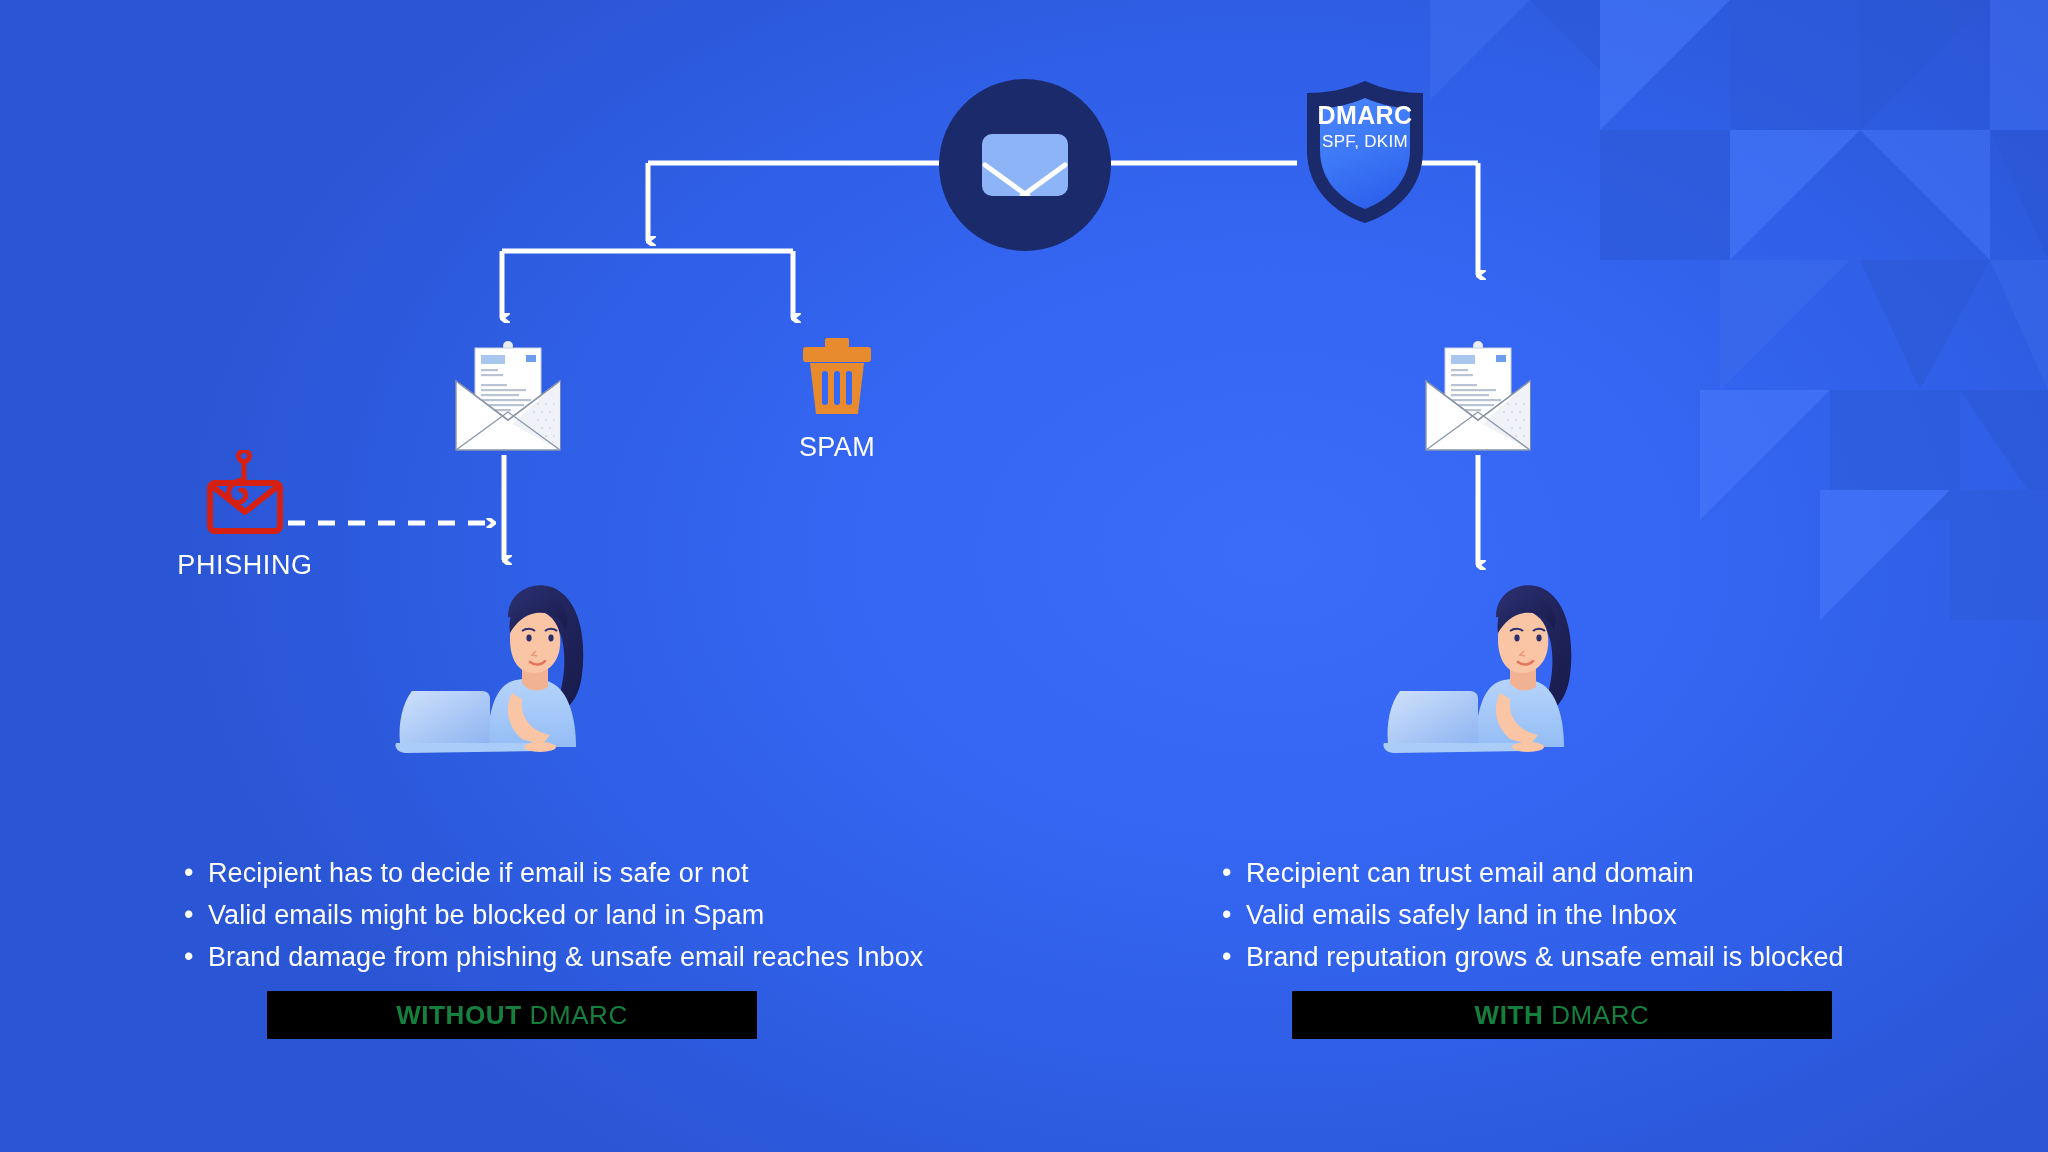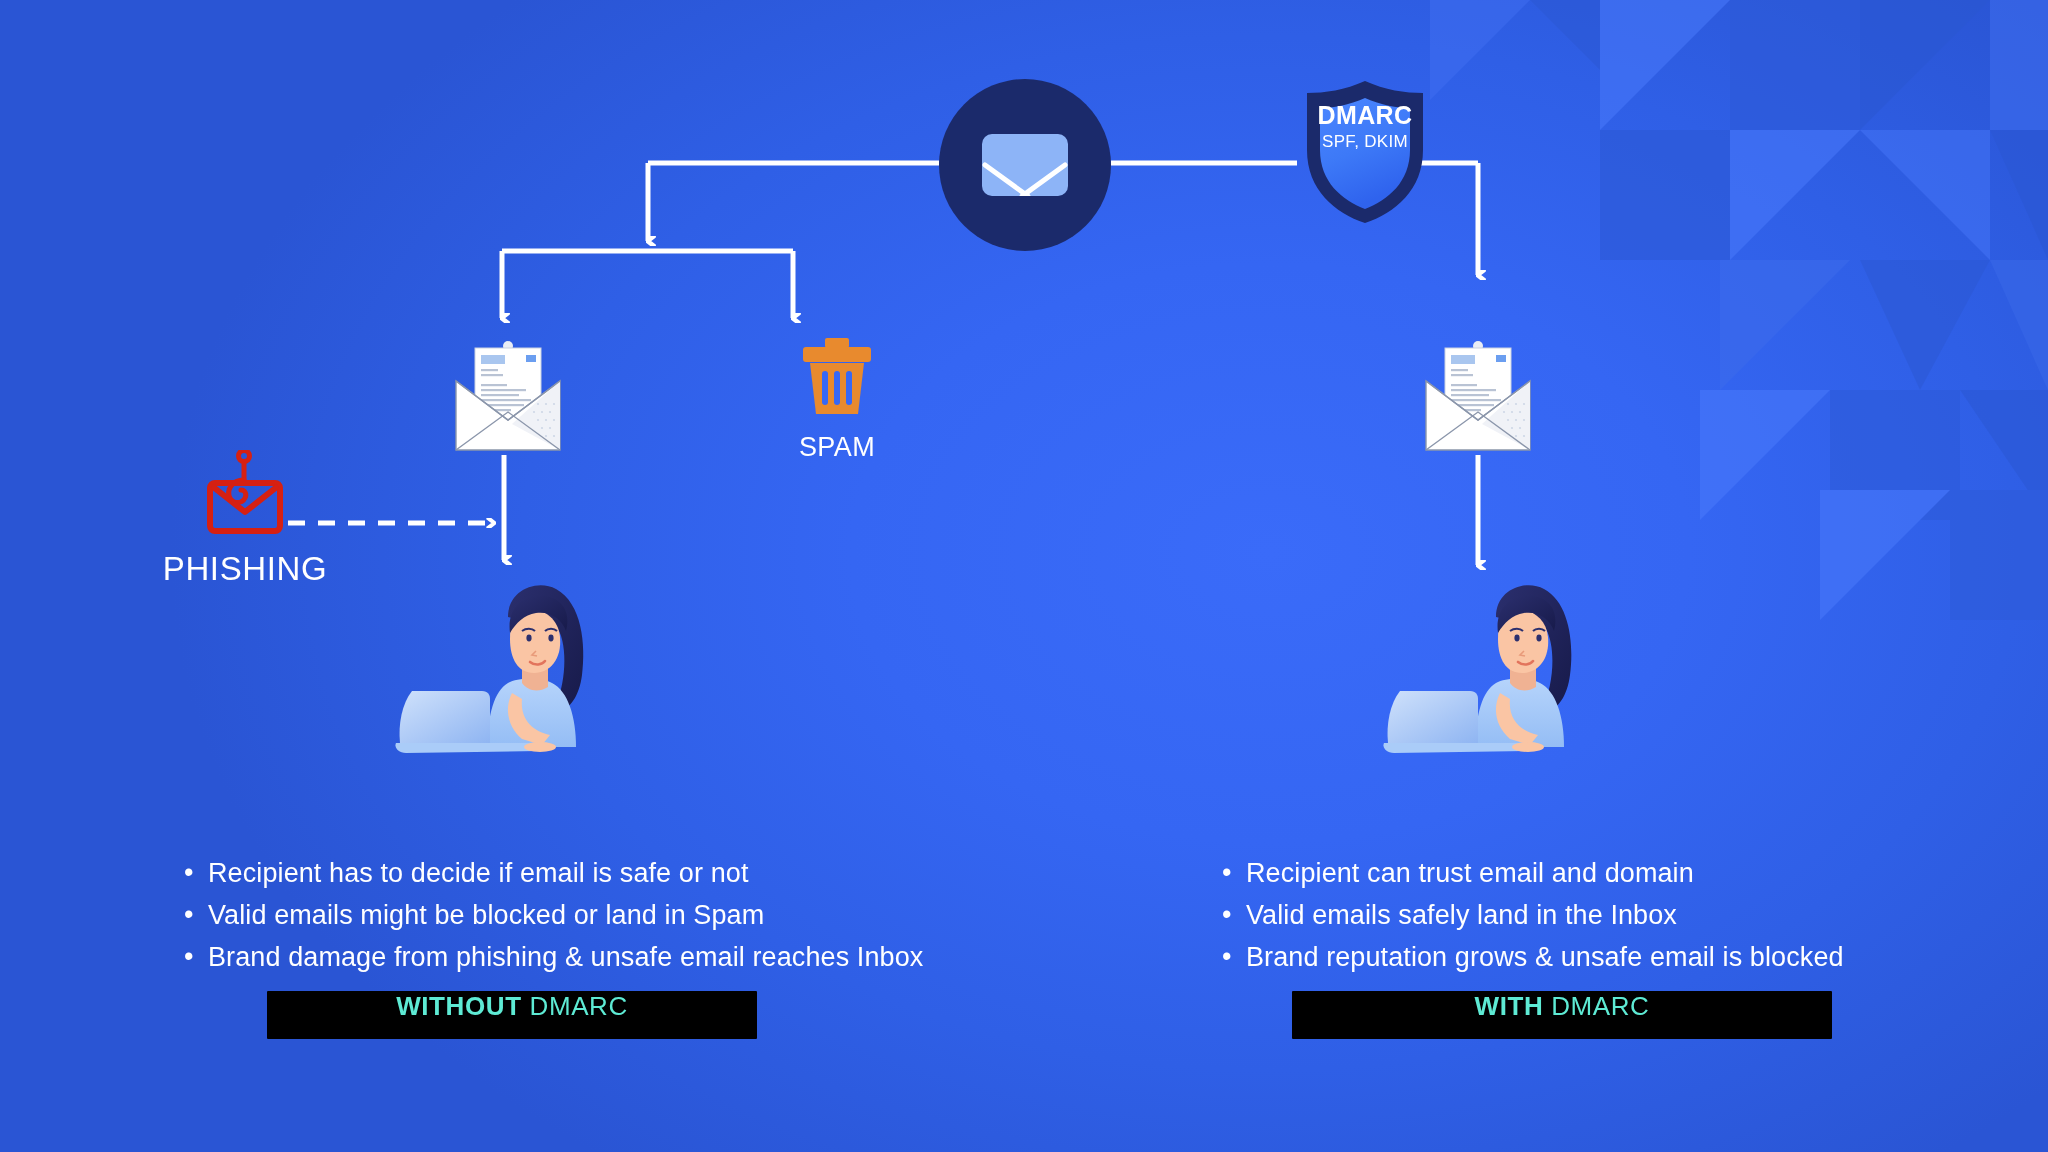--- a/index.html
+++ b/index.html
@@ -58,21 +58,21 @@
   .open-env.right { left:1422px; top:334px; }
 
   
   .spam-wrap { position:absolute; left:782px; top:338px; width:110px; text-align:center; }
   .spam-label {
     margin-top:12px; color:#fff; font-size:27px; font-weight:400; letter-spacing:.4px;
   }
 
   
   .phish-wrap { position:absolute; left:145px; top:450px; width:200px; text-align:center; }
-  .phish-label { margin-top:14px; color:#fff; font-size:33px; font-weight:400; letter-spacing:.6px; }
+  .phish-label { margin-top:14px; color:#fff; font-size:27px; font-weight:400; letter-spacing:.6px; }
 
   
   .person { position:absolute; width:240px; height:190px; }
   .person.left  { left:390px;  top:575px; }
   .person.right { left:1378px; top:575px; }
 
   
   .col { position:absolute; top:835px; width:860px;margin-top:17px; }
   .col.left  { left:180px; }
   .col.right { left:1218px; }
@@ -81,22 +81,22 @@
     position:relative; color:#ffffff; font-size:27px; line-height:42px;
     padding-left:28px; margin-bottom:0px; letter-spacing:.1px;
   }
   .col li::before {
     content:"•"; position:absolute; left:4px; top:-1px; font-size:27px; color:#fff;
   }
 
   
   .badge {
     position:absolute; top:991px; height:48px; background:#000;
-    display:flex; justify-content:center;
-    color:#5eead4; font-size:26px; letter-spacing:.6px; border-radius:1px;
+    display:flex; align-items:center; justify-content:center;
+    color:#15803d; font-size:26px; letter-spacing:.6px; border-radius:1px;
   }
   .badge .b-strong { font-weight:bold; }
   .badge .b-light  { font-weight:400; }
   .badge.left  { left:267px;  width:490px; }
   .badge.right { left:1292px; width:540px; }
 </style>
 </head>
 <body>
 
 <div id="stage">

